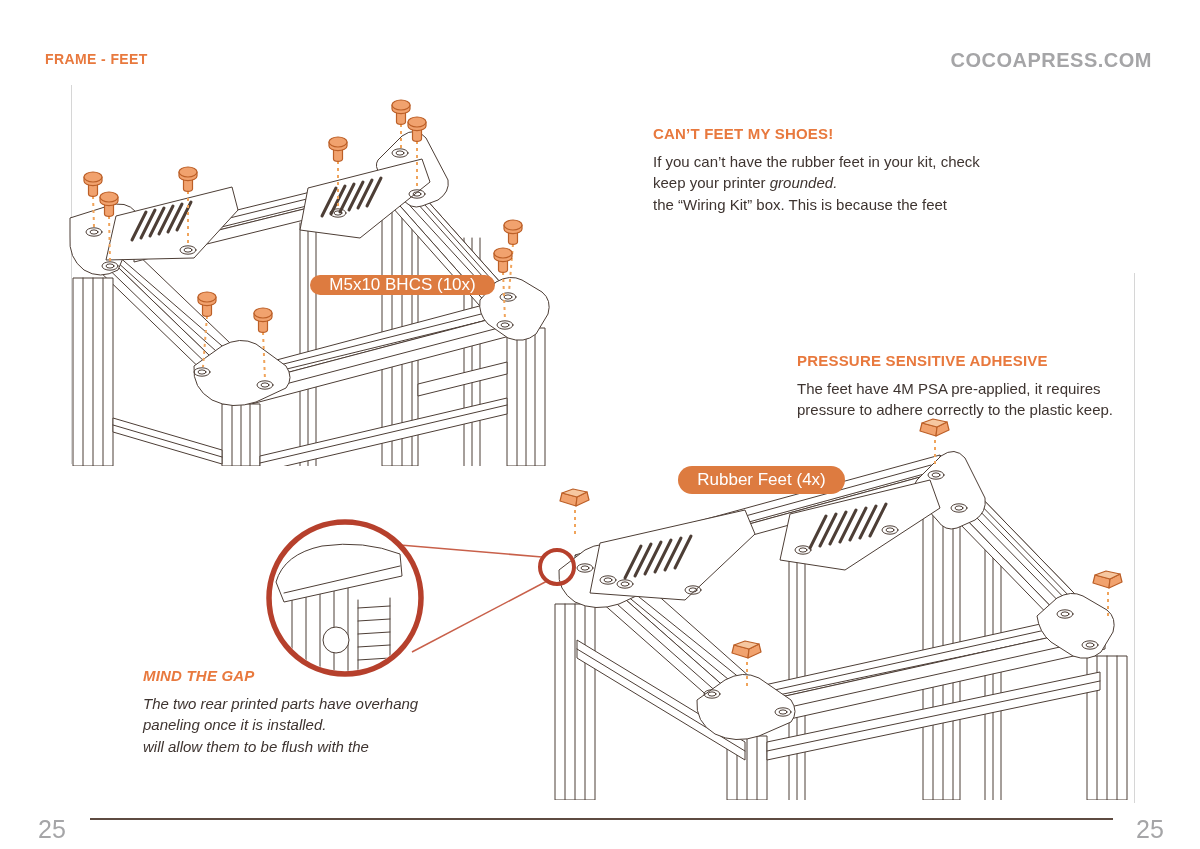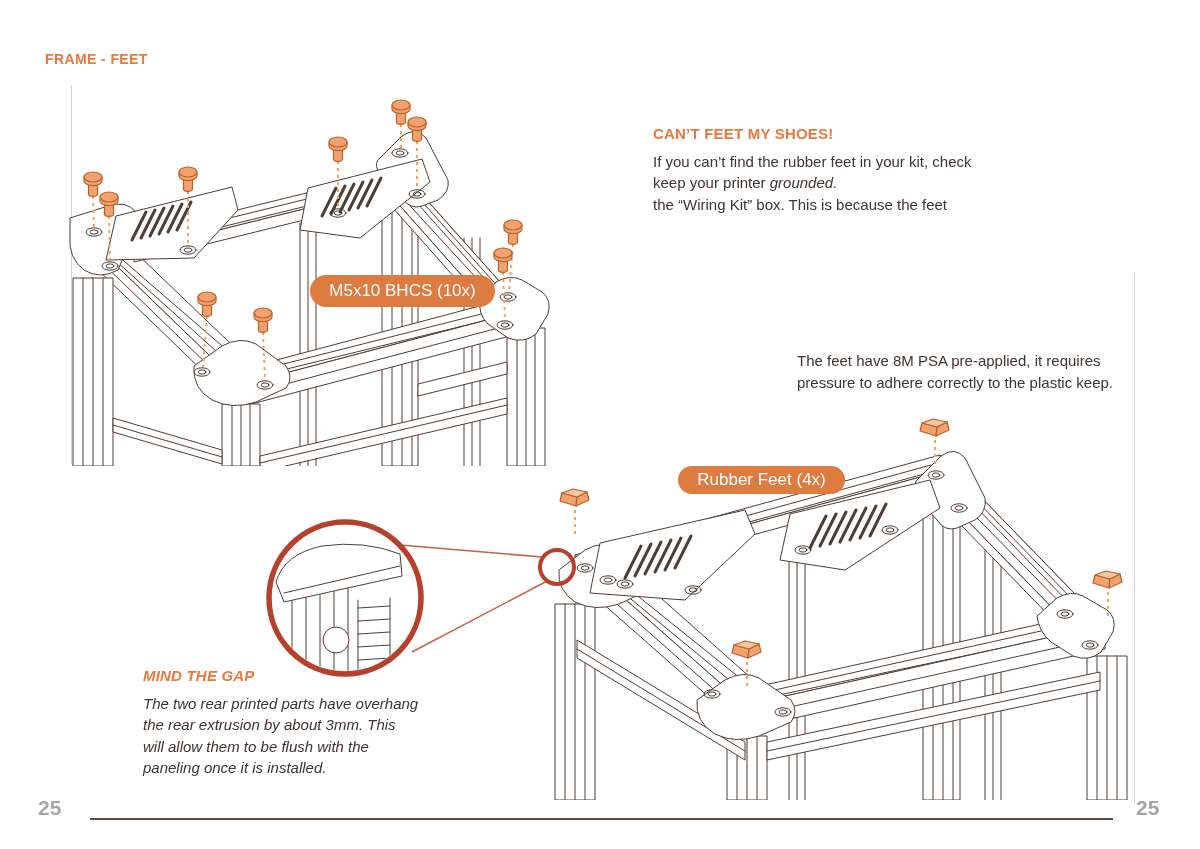--- a/index.html
+++ b/index.html
@@ -10,38 +10,39 @@
   *{box-sizing:border-box}
   body{margin:0;background:#fff;font-family:"Liberation Sans",sans-serif;}
   .page{position:relative;width:1200px;height:849px;background:#fff;overflow:hidden;}
   .hdr-title{position:absolute;left:45px;top:51px;font-size:14px;font-weight:bold;color:var(--accent);letter-spacing:.4px;}
   .hdr-site{position:absolute;right:48px;top:49px;font-size:20px;font-weight:bold;color:var(--muted);letter-spacing:.5px;}
   .vrule{position:absolute;width:1px;background:var(--rule);}
   .note{position:absolute;font-size:15px;color:var(--body-text);line-height:21.5px;}
   .note h3{margin:0 0 6px 0;font-size:15px;font-weight:bold;color:var(--accent);letter-spacing:.2px;}
   .pill{position:absolute;background:var(--pill);color:#fff;border-radius:999px;font-size:17px;
         display:flex;align-items:center;justify-content:center;z-index:30;}
-  .pagenum{position:absolute;top:796px;font-size:21px;color:var(--muted);font-weight:bold;}
+  .pagenum{position:absolute;top:815px;font-size:25px;color:var(--muted);}
   .footer-line{position:absolute;left:90px;top:818px;width:1023px;height:2px;background:var(--footer-line);}
   svg{position:absolute;}
   .d{fill:none;stroke:var(--line-drawing);stroke-width:1;stroke-linejoin:round;stroke-linecap:round}
   .s{fill:#fff;stroke:var(--line-drawing);stroke-width:1;stroke-linejoin:round}
   .hatch{stroke:var(--line-drawing);stroke-width:3;stroke-linecap:round}
   .leader{fill:none;stroke:var(--leader);stroke-width:2;stroke-dasharray:3 4}
   .metal{fill:var(--screw-fill);stroke:var(--screw-stroke);stroke-width:1.2;stroke-linejoin:round}
   .metal-light{fill:#F6C7A0;stroke:var(--screw-stroke);stroke-width:1.2;stroke-linejoin:round}
   .detail{fill:none;stroke:var(--detail-circle)}
   .connector{fill:none;stroke:#C8604A;stroke-width:1.5}
 </style>
 </head>
 <body>
 
 <div class="page">
 
   <div class="hdr-title">FRAME - FEET</div>
+  <div class="hdr-site">COCOAPRESS.COM</div>
 
   <div class="vrule" style="left:71px;top:85px;height:379px;"></div>
   <div class="vrule" style="left:1134px;top:273px;height:530px;"></div>
 
   <svg width="0" height="0">
     <defs>
       <g id="screw">
         <path class="metal" d="M-4.5,5 L-4.5,17 A4.5,2.4 0 0 0 4.5,17 L4.5,5 Z"></path>
         <path class="metal" d="M-9,0 L-9,4 A9,4.6 0 0 0 9,4 L9,0 Z"></path>
         <ellipse class="metal" cx="0" cy="0" rx="9" ry="5"></ellipse>
@@ -238,40 +239,40 @@
       <path class="d" d="M108,100 V170 M140,98 V170"></path>
       <path class="d" d="M108,108 L140,106 M108,121 L140,119 M108,134 L140,132 M108,147 L140,145 M108,160 L140,158"></path>
       <path class="s" d="M26,82 Q34,54 72,46 Q114,40 150,54 L152,76 L34,102 Z"></path>
       <path class="d" d="M34,93 L150,66"></path>
       <circle class="s" cx="86" cy="140" r="13"></circle>
     </g>
     <circle class="detail" cx="307" cy="67" r="17" stroke-width="4"></circle>
     <circle class="detail" cx="95" cy="98" r="76" stroke-width="5.5"></circle>
   </svg>
 
-  <div class="pill" style="left:310px;top:275px;width:185px;height:32px;">M5x10 BHCS (10x)</div>
+  <div class="pill" style="left:310px;top:275px;width:185px;height:20px;">M5x10 BHCS (10x)</div>
   <div class="pill" style="left:678px;top:466px;width:167px;height:28px;">Rubber Feet (4x)</div>
 
   <div class="note" style="left:653px;top:123px;">
     <h3>CAN’T FEET MY SHOES!</h3>
-    <div>If you can’t find the rubber feet in your kit, check</div>
+    <div>If you can’t have the rubber feet in your kit, check</div>
     <div><span>keep your printer </span><i>grounded.</i></div>
     <div>the “Wiring Kit” box.  This is because the feet</div>
   </div>
 
   <div class="note" style="left:797px;top:350px;">
-    <div>The feet have 8M PSA pre-applied, it requires</div>
+    <h3>PRESSURE SENSITIVE ADHESIVE</h3>
+    <div>The feet have 4M PSA pre-applied, it requires</div>
     <div>pressure to adhere correctly to the plastic keep.</div>
   </div>
 
   <div class="note" style="left:143px;top:665px;z-index:25;font-style:italic;">
     <h3>MIND THE GAP</h3>
     <div>The two rear printed parts have overhang</div>
-    <div>the rear extrusion by about 3mm. This</div>
+    <div>paneling once it is installed.</div>
     <div>will allow them to be flush with the</div>
-    <div>paneling once it is installed.</div>
   </div>
 
   <div class="footer-line"></div>
   <div class="pagenum" style="left:38px;">25</div>
   <div class="pagenum" style="left:1136px;">25</div>
 
 </div>
 
 </body></html>

